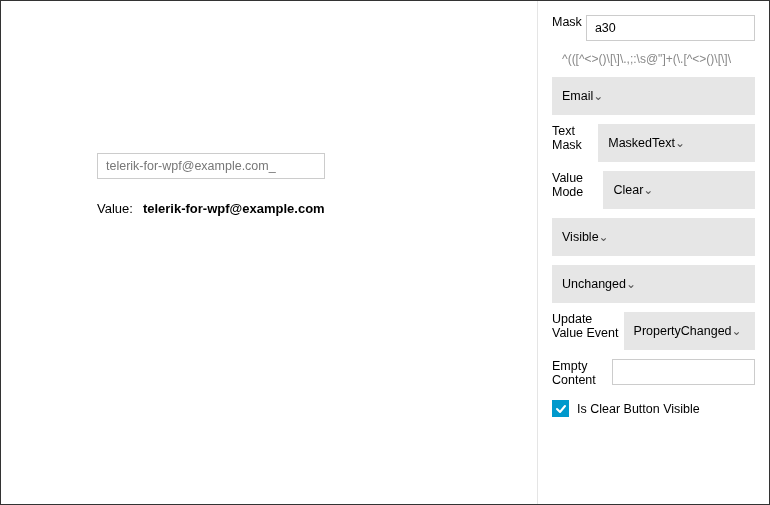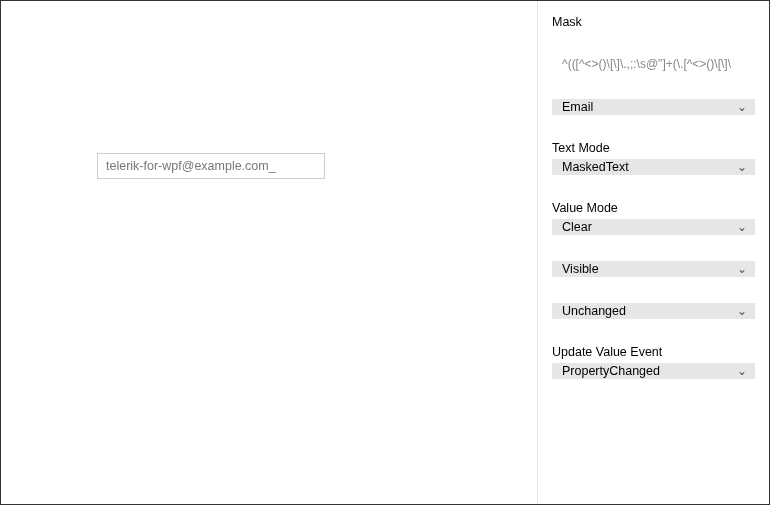--- a/index.html
+++ b/index.html
@@ -42,42 +42,41 @@
   .value-text { font-weight: 700; }
   .sidebar {
     width: 232px;
     border-left: 1px solid #e5e5e5;
     padding: 14px 14px 10px 14px;
     display: flex;
     flex-direction: column;
     gap: 6px;
     overflow: hidden;
   }
-  .field-group { display: flex; flex-direction: column; gap: 4px; margin-bottom: 20px; }
+  .field-group { display: flex; flex-direction: row; gap: 4px; margin-bottom: 3px; }
   .field-label { font-size: 12.5px; color: #000; }
   .field-input {
     width: 100%; height: 26px;
     border: 1px solid #ccc;
     padding: 0 8px;
     font-size: 12.5px;
     background: #fff;
   }
   .regex-text {
     font-size: 12px;
     color: #888;
     white-space: nowrap;
     overflow: hidden;
     padding: 2px 4px 2px 10px;
   }
   .combo {
-    width: 100%; height: 16px;
+    width: 100%; height: 38px;
     background: #e6e6e6;
     display: flex;
     align-items: center;
-    justify-content: space-between;
     padding: 0 8px 0 10px;
     font-size: 12.5px;
     color: #000;
     cursor: pointer;
     border: none;
   }
   .combo .chevron {
     font-size: 12px;
     color: #555;
   }
@@ -98,41 +97,46 @@
   .checkbox svg { display: block; }
   .check-label { font-size: 12.5px; }
 </style>
 </head>
 <body>
 
 <div class="window">
 
   <div class="main">
     <input class="text-input" value="telerik-for-wpf@example.com_" style="">
+    <div class="value-row">
+      <span class="value-label">Value:</span>
+      <span class="value-text">telerik-for-wpf@example.com</span>
+    </div>
   </div>
 
   <div class="sidebar">
 
     <div class="field-group">
       <span class="field-label">Mask</span>
+      <input class="field-input" value="a30" style="">
     </div>
 
     <div class="field-group">
       <div class="regex-text">^(([^&lt;&gt;()\[\]\.,;:\s@"]+(\.[^&lt;&gt;()\[\]\</div>
     </div>
 
     <div class="field-group">
       <div class="combo">
         <span>Email</span>
         <span class="chevron">⌄</span>
       </div>
     </div>
 
     <div class="field-group">
-      <span class="field-label">Text Mode</span>
+      <span class="field-label">Text Mask</span>
       <div class="combo">
         <span>MaskedText</span>
         <span class="chevron">⌄</span>
       </div>
     </div>
 
     <div class="field-group">
       <span class="field-label">Value Mode</span>
       <div class="combo">
         <span>Clear</span>
@@ -155,16 +159,28 @@
     </div>
 
     <div class="field-group">
       <span class="field-label">Update Value Event</span>
       <div class="combo">
         <span>PropertyChanged</span>
         <span class="chevron">⌄</span>
       </div>
     </div>
 
+    <div class="field-group">
+      <span class="field-label">Empty Content</span>
+      <input class="field-input" value="" style="">
+    </div>
 
+    <div class="check-row">
+      <span class="checkbox">
+        <svg width="12" height="12" viewBox="0 0 12 12">
+          <path d="M2 6 L5 9 L10 3" stroke="#fff" stroke-width="2" fill="none" stroke-linecap="round" stroke-linejoin="round"></path>
+        </svg>
+      </span>
+      <span class="check-label">Is Clear Button Visible</span>
+    </div>
 
   </div>
 </div>
 
 </body></html>

